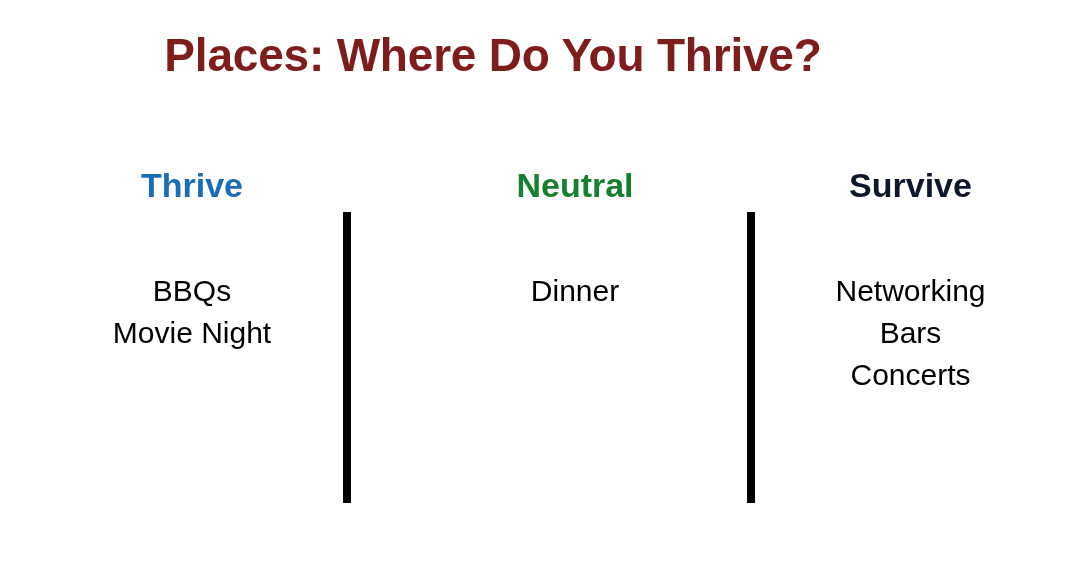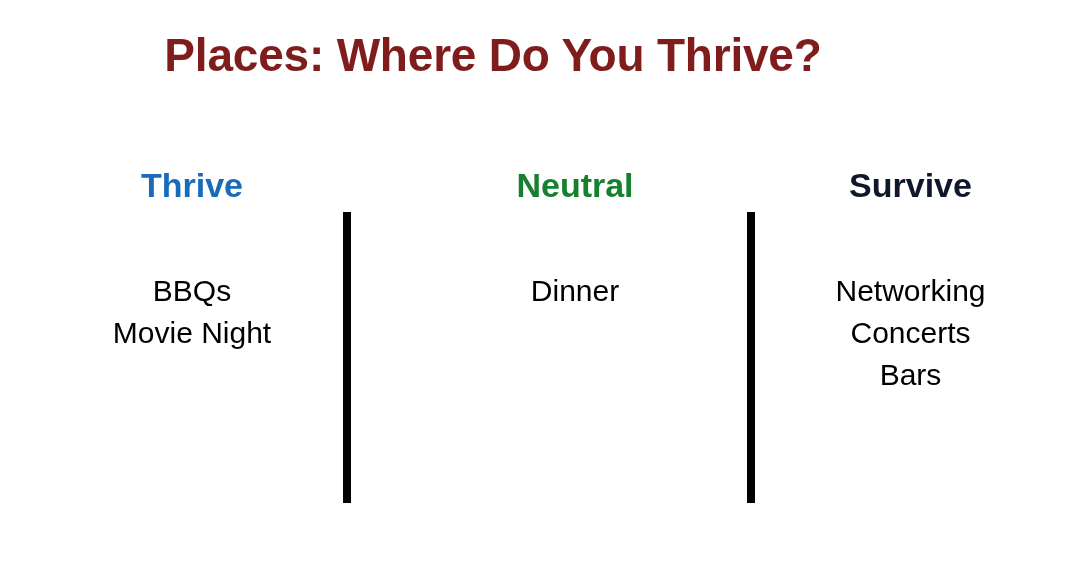--- a/index.html
+++ b/index.html
@@ -98,21 +98,21 @@
     <div class="column-header" id="header-neutral">Neutral</div>
     <ul class="column-list">
       <li>Dinner</li>
     </ul>
   </div>
 
   <div class="column" id="column-survive">
     <div class="column-header" id="header-survive">Survive</div>
     <ul class="column-list">
       <li>Networking</li>
+      <li>Bars</li>
       <li>Concerts</li>
-      <li>Bars</li>
     </ul>
   </div>
 
   <div class="divider" id="divider-left"></div>
   <div class="divider" id="divider-right"></div>
 
 </div>
 
 </body></html>

